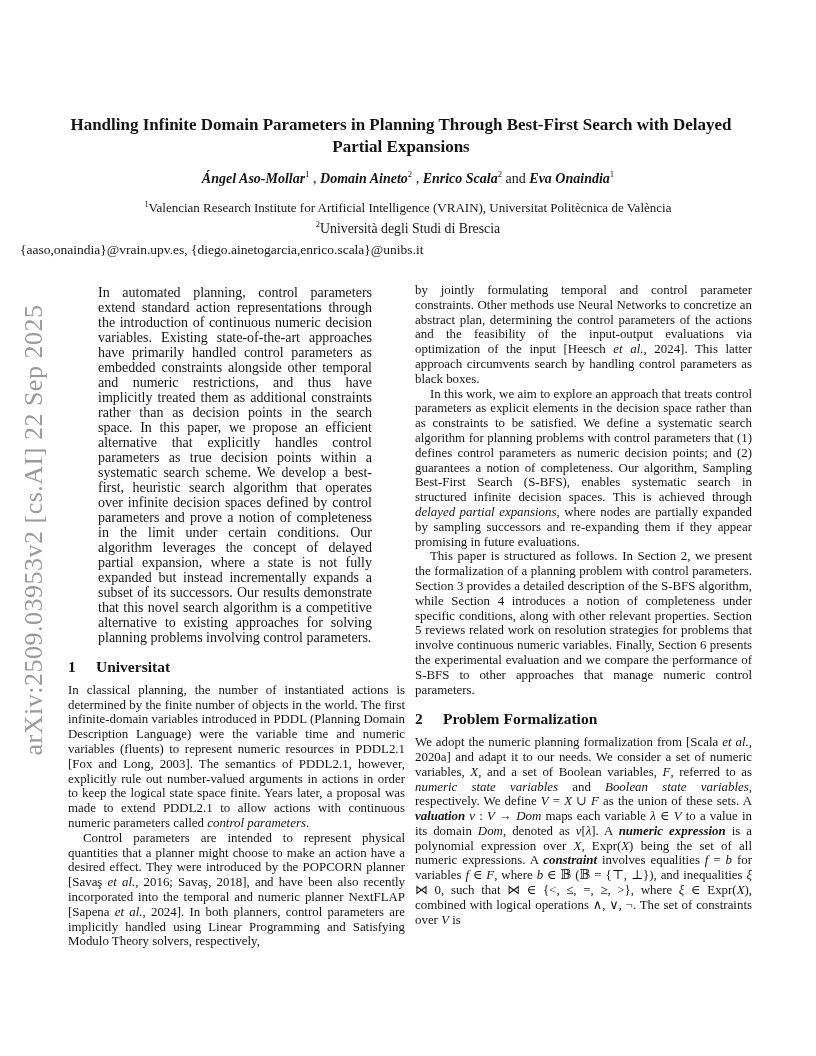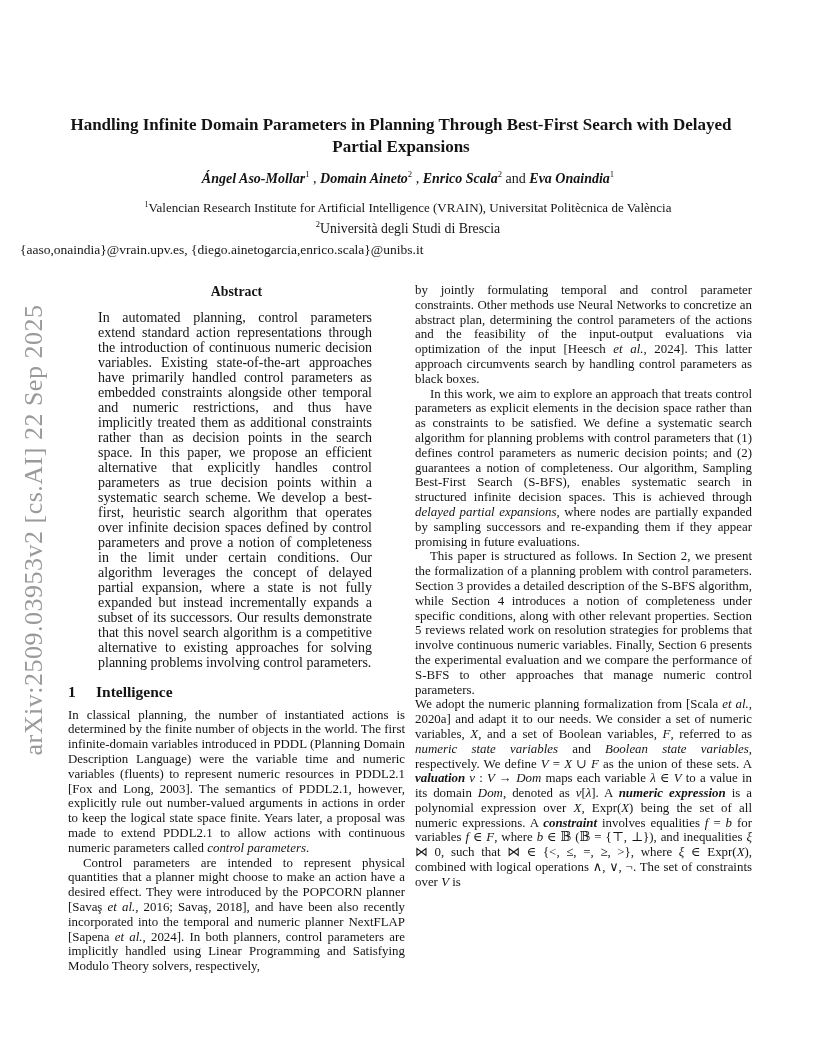--- a/index.html
+++ b/index.html
@@ -90,37 +90,39 @@
   <div class="authors"><span class="rt-b">Ángel Aso-Mollar</span><sup>1</sup> , <span class="rt-b">Domain Aineto</span><sup>2</sup> , <span class="rt-b">Enrico Scala</span><sup>2</sup> and <span class="rt-b">Eva Onaindia</span><sup>1</sup></div>
 
   <div class="affil1"><sup>1</sup>Valencian Research Institute for Artificial Intelligence (VRAIN), Universitat Politècnica de València</div>
 
   <div class="affil2"><sup>2</sup>Università degli Studi di Brescia</div>
 
   <div class="emails">{aaso,onaindia}@vrain.upv.es, {diego.ainetogarcia,enrico.scala}@unibs.it</div>
 
   <div class="col col-left">
     <div class="abstract">
-      <div class="abstract-heading">Abstract</div>
       <p class="abstract-body">In automated planning, control parameters extend standard action representations through the introduction of continuous numeric decision variables. Existing state-of-the-art approaches have primarily handled control parameters as embedded constraints alongside other temporal and numeric restrictions, and thus have implicitly treated them as additional constraints rather than as decision points in the search space. In this paper, we propose an efficient alternative that explicitly handles control parameters as true decision points within a systematic search scheme. We develop a best-first, heuristic search algorithm that operates over infinite decision spaces defined by control parameters and prove a notion of completeness in the limit under certain conditions. Our algorithm leverages the concept of delayed partial expansion, where a state is not fully expanded but instead incrementally expands a subset of its successors. Our results demonstrate that this novel search algorithm is a competitive alternative to existing approaches for solving planning problems involving control parameters.</p>
     </div>
 
     <h2 class="sec-heading">
-      <span class="sec-num">1</span><span>Intelligence</span>
+      <span class="sec-num">1</span><span>Universitat</span>
     </h2>
 
     <p class="body">In classical planning, the number of instantiated actions is determined by the finite number of objects in the world. The first infinite-domain variables introduced in PDDL (Planning Domain Description Language) were the variable time and numeric variables (fluents) to represent numeric resources in PDDL2.1 [Fox and Long, 2003]. The semantics of PDDL2.1, however, explicitly rule out number-valued arguments in actions in order to keep the logical state space finite. Years later, a proposal was made to extend PDDL2.1 to allow actions with continuous numeric parameters called <span class="rt-i">control parameters</span>.</p>
 
     <p class="body indent">Control parameters are intended to represent physical quantities that a planner might choose to make an action have a desired effect. They were introduced by the POPCORN planner [Savaş <span class="rt-i">et al.</span>, 2016; Savaş, 2018], and have been also recently incorporated into the temporal and numeric planner NextFLAP [Sapena <span class="rt-i">et al.</span>, 2024]. In both planners, control parameters are implicitly handled using Linear Programming and Satisfying Modulo Theory solvers, respectively,</p>
   </div>
 
   <div class="col col-right">
     <p class="body">by jointly formulating temporal and control parameter constraints. Other methods use Neural Networks to concretize an abstract plan, determining the control parameters of the actions and the feasibility of the input-output evaluations via optimization of the input [Heesch <span class="rt-i">et al.</span>, 2024]. This latter approach circumvents search by handling control parameters as black boxes.</p>
 
     <p class="body indent">In this work, we aim to explore an approach that treats control parameters as explicit elements in the decision space rather than as constraints to be satisfied. We define a systematic search algorithm for planning problems with control parameters that (1) defines control parameters as numeric decision points; and (2) guarantees a notion of completeness. Our algorithm, Sampling Best-First Search (S-BFS), enables systematic search in structured infinite decision spaces. This is achieved through <span class="rt-i">delayed partial expansions</span>, where nodes are partially expanded by sampling successors and re-expanding them if they appear promising in future evaluations.</p>
 
     <p class="body indent">This paper is structured as follows. In Section 2, we present the formalization of a planning problem with control parameters. Section 3 provides a detailed description of the S-BFS algorithm, while Section 4 introduces a notion of completeness under specific conditions, along with other relevant properties. Section 5 reviews related work on resolution strategies for problems that involve continuous numeric variables. Finally, Section 6 presents the experimental evaluation and we compare the performance of S-BFS to other approaches that manage numeric control parameters.</p>
 
+    <h2 class="sec-heading">
+      <span class="sec-num">2</span><span>Problem Formalization</span>
+    </h2>
 
     <p class="body">We adopt the numeric planning formalization from [Scala <span class="rt-i">et al.</span>, 2020a] and adapt it to our needs. We consider a set of numeric variables, <span class="rt-m">X</span>, and a set of Boolean variables, <span class="rt-m">F</span>, referred to as <span class="rt-i">numeric state variables</span> and <span class="rt-i">Boolean state variables</span>, respectively. We define <span class="rt-m">V</span> = <span class="rt-m">X</span> ∪ <span class="rt-m">F</span> as the union of these sets. A <span class="rt-b">valuation</span> <span class="rt-m">v</span> : <span class="rt-m">V</span> → <span class="rt-i">Dom</span> maps each variable <span class="rt-m">λ</span> ∈ <span class="rt-m">V</span> to a value in its domain <span class="rt-i">Dom</span>, denoted as <span class="rt-m">v</span>[<span class="rt-m">λ</span>]. A <span class="rt-b">numeric expression</span> is a polynomial expression over <span class="rt-m">X</span>, Expr(<span class="rt-m">X</span>) being the set of all numeric expressions. A <span class="rt-b">constraint</span> involves equalities <span class="rt-m">f</span> = <span class="rt-m">b</span> for variables <span class="rt-m">f</span> ∈ <span class="rt-m">F</span>, where <span class="rt-m">b</span> ∈ 𝔹 (𝔹 = {⊤, ⊥}), and inequalities <span class="rt-m">ξ</span> ⋈ 0, such that ⋈ ∈ {&lt;, ≤, =, ≥, &gt;}, where <span class="rt-m">ξ</span> ∈ Expr(<span class="rt-m">X</span>), combined with logical operations ∧, ∨, ¬. The set of constraints over <span class="rt-m">V</span> is</p>
   </div>
 
 </div>
 
 </body></html>

